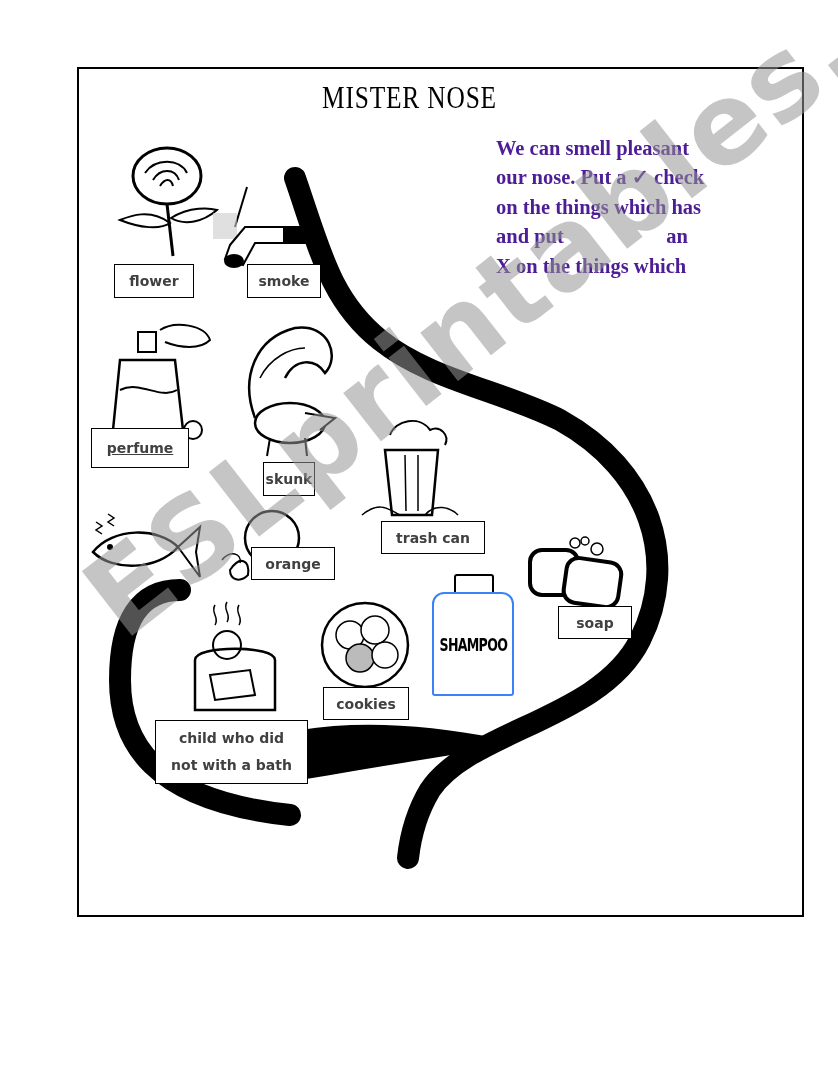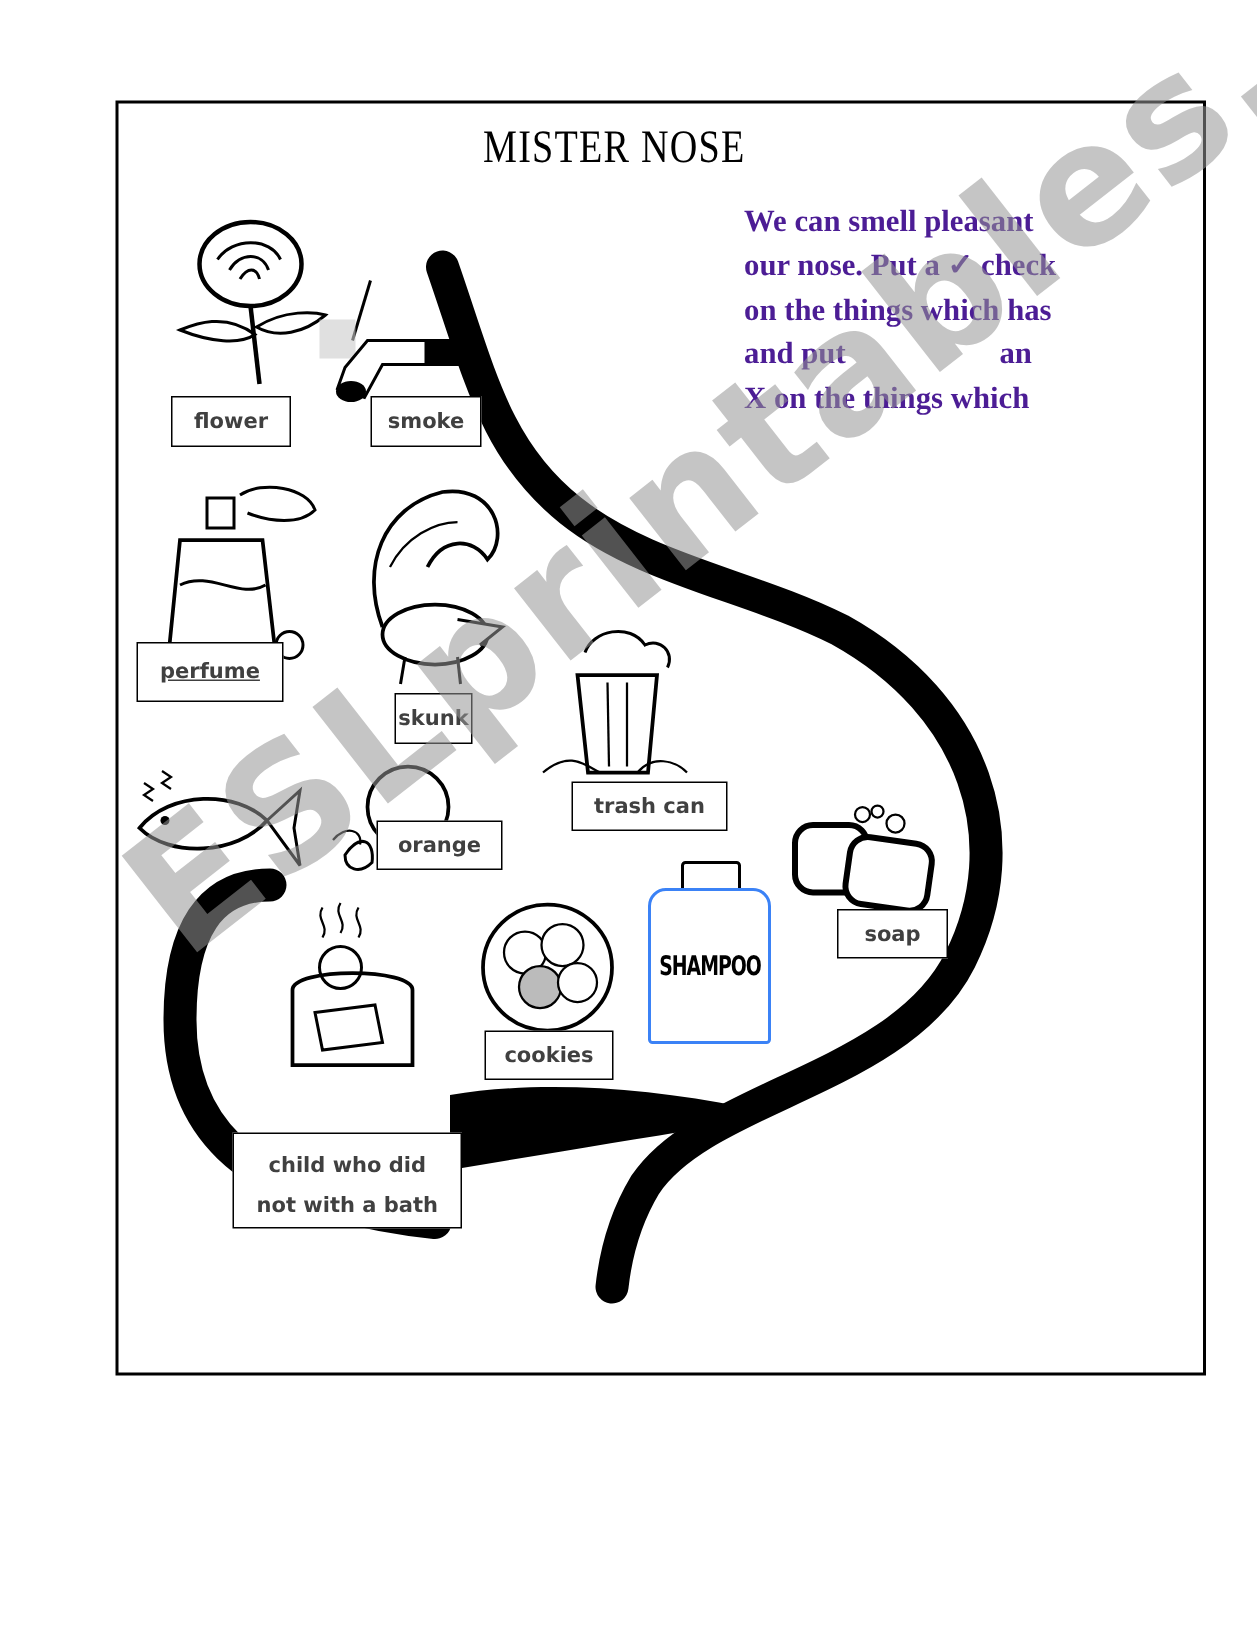--- a/index.html
+++ b/index.html
@@ -120,18 +120,18 @@
 </svg>
 
 <div class="label" style="left:114px;top:264px;width:80px;height:34px;">flower</div>
 <div class="label" style="left:247px;top:264px;width:74px;height:34px;">smoke</div>
 <div class="label" style="left:91px;top:428px;width:98px;height:40px;text-decoration:underline;">perfume</div>
 <div class="label" style="left:263px;top:462px;width:52px;height:34px;">skunk</div>
 <div class="label" style="left:381px;top:521px;width:104px;height:33px;">trash can</div>
 <div class="label" style="left:251px;top:547px;width:84px;height:33px;">orange</div>
 <div class="label" style="left:558px;top:606px;width:74px;height:33px;">soap</div>
 <div class="label" style="left:323px;top:687px;width:86px;height:33px;">cookies</div>
-<div class="label two" style="left:155px;top:755px;width:153px;height:64px;justify-content:flex-end;">
+<div class="label two" style="left:155px;top:720px;width:153px;height:64px;">
   <span>child who did</span>
   <span>not with a bath</span>
 </div>
 
 <div class="watermark">ESLprintables.com</div>
 
 </body></html>

